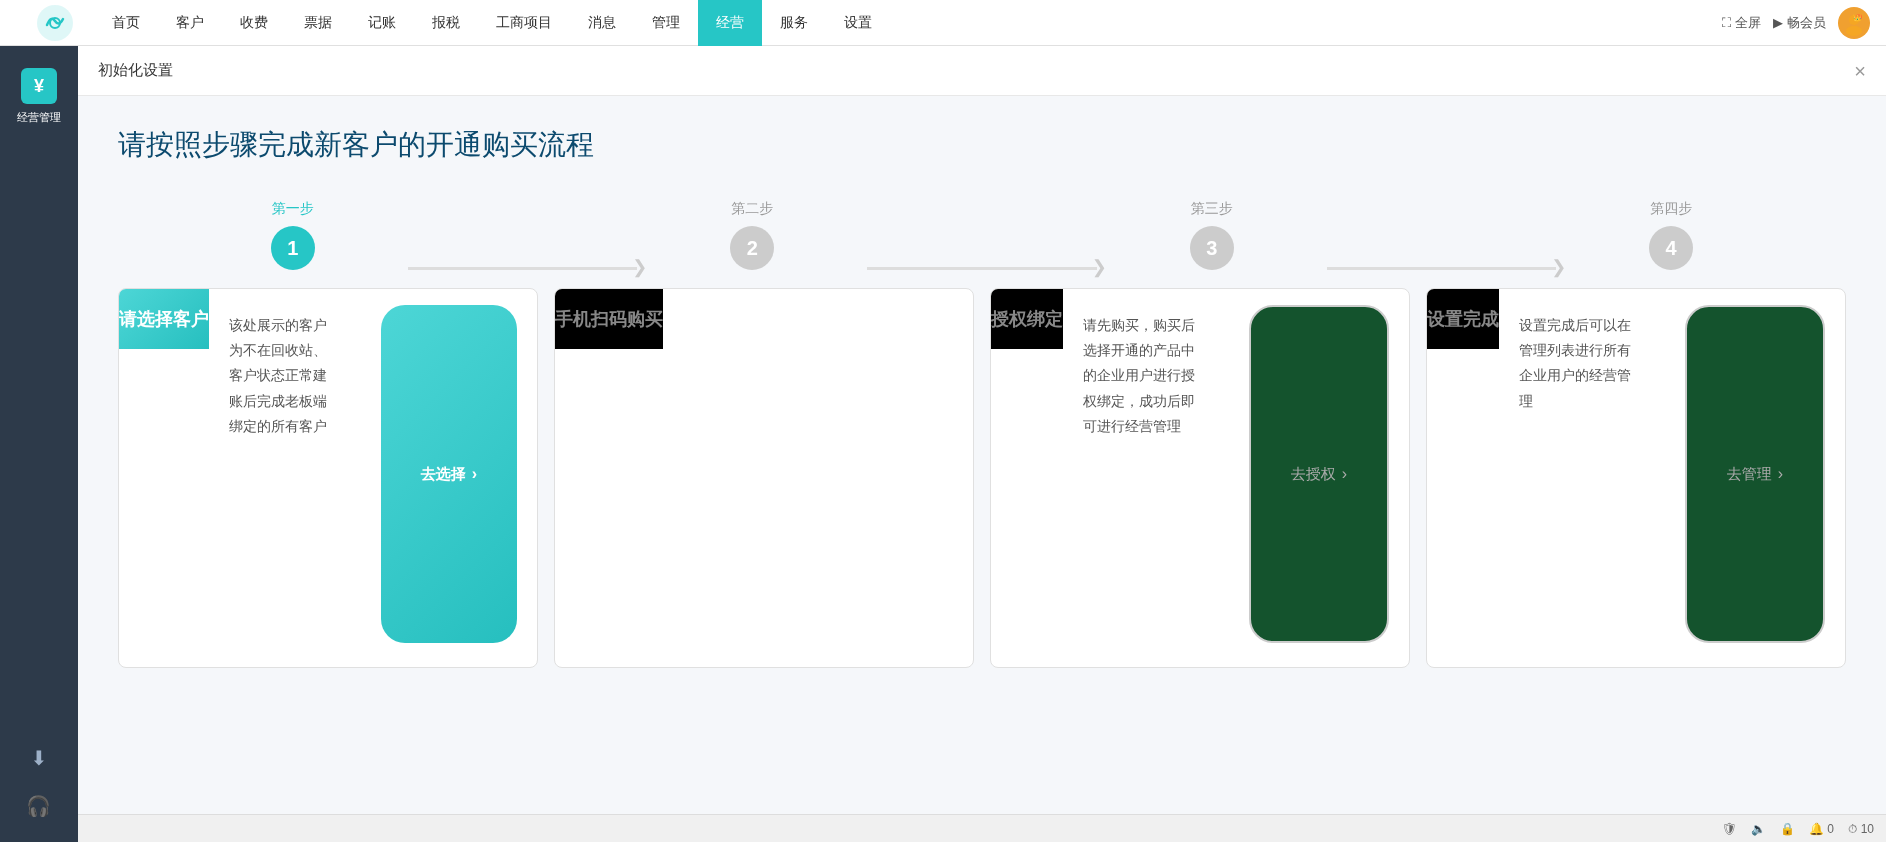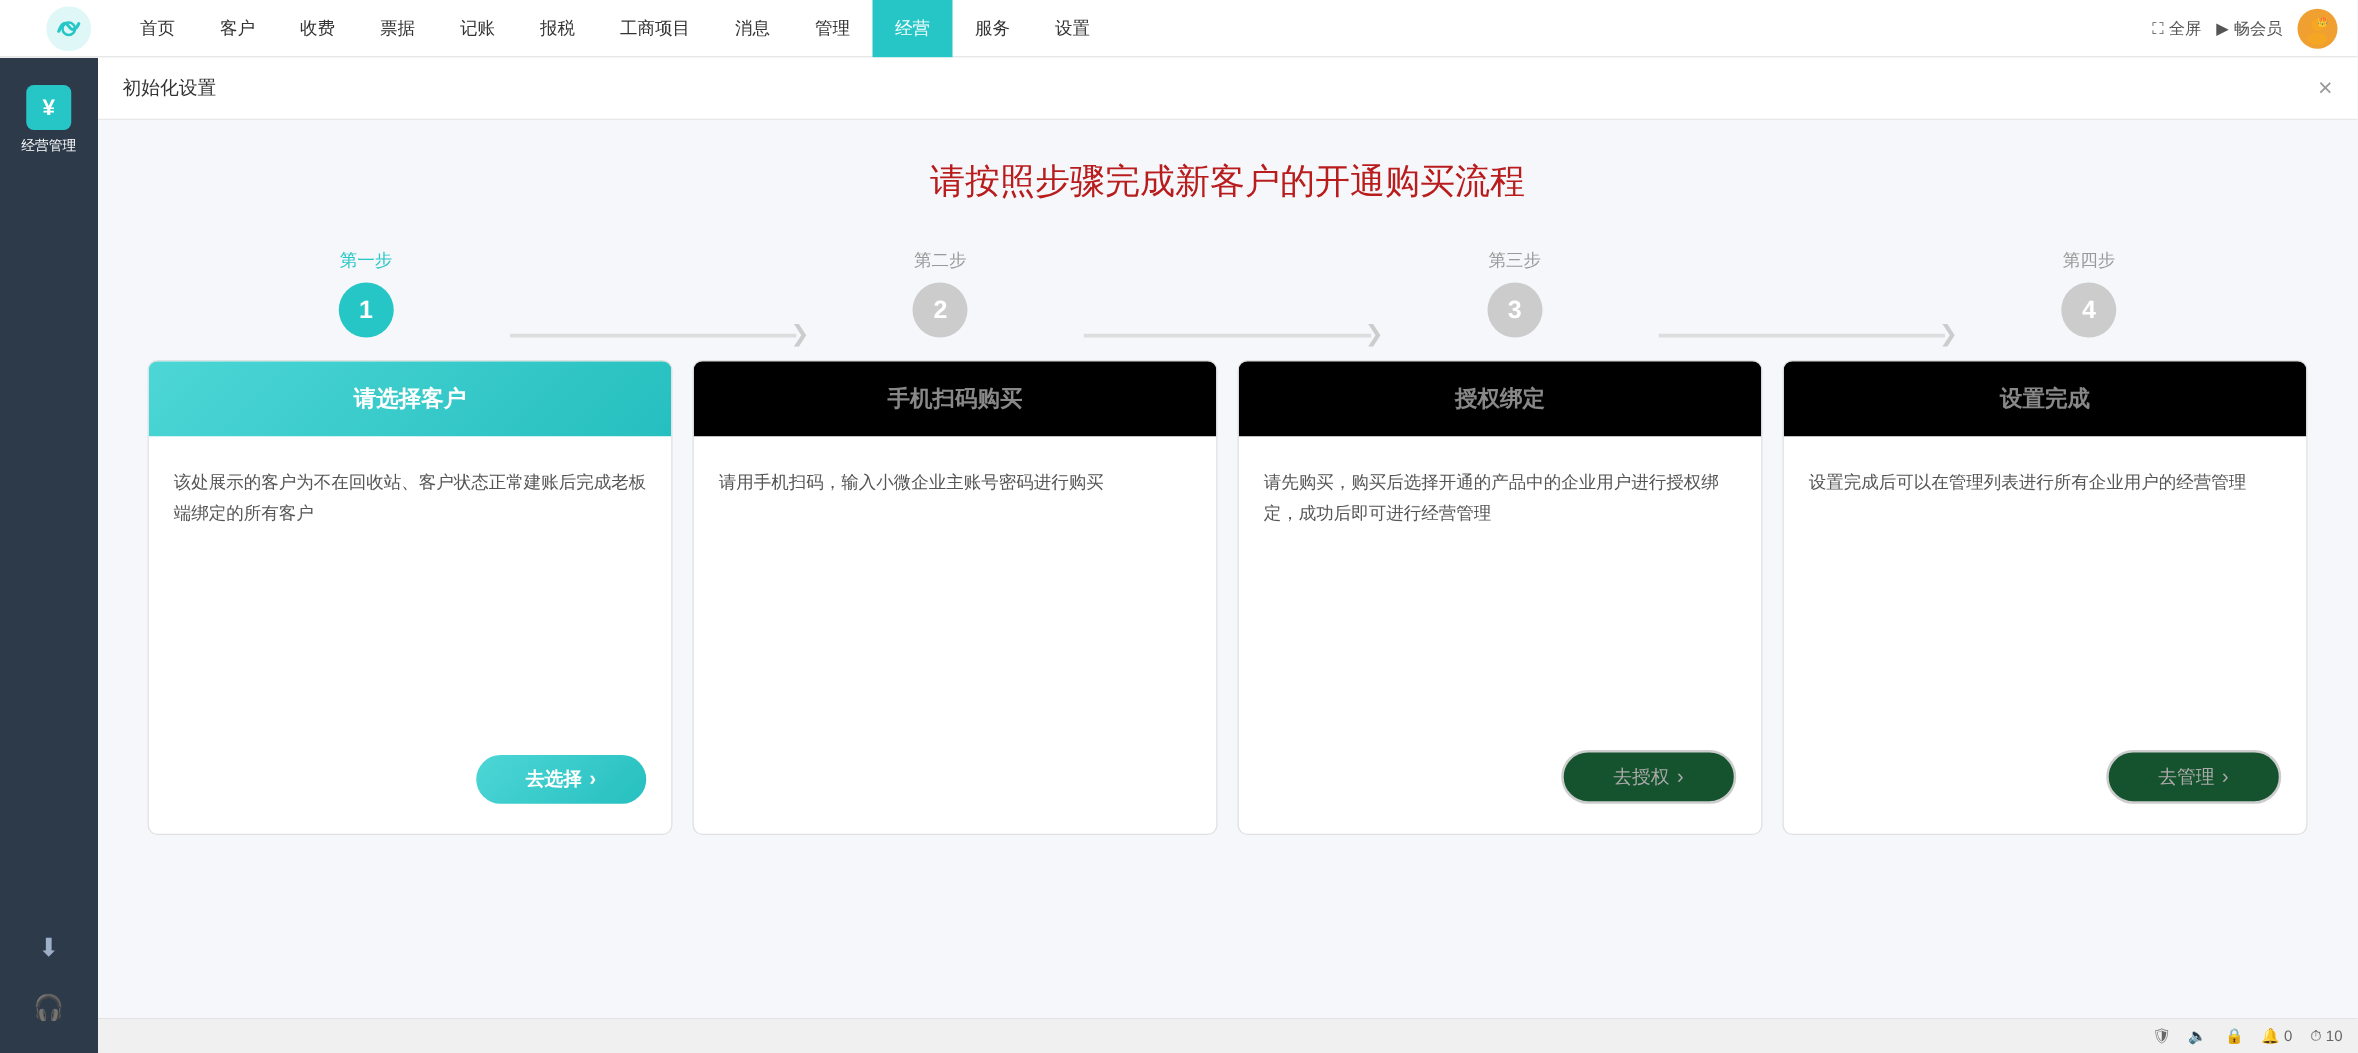--- a/index.html
+++ b/index.html
@@ -66,30 +66,30 @@
       background: #fff; padding: 0 20px; height: 50px; border-bottom: 1px solid #e8e8e8;
     }
     .page-title { font-size: 15px; color: #333; }
     .close-btn { font-size: 20px; color: #999; cursor: pointer; line-height: 1; }
 
     
     .process-container {
       padding: 30px 40px;
     }
     .process-heading {
-      text-align: center; font-size: 28px; color: #b91c1c; font-weight: normal; margin-bottom: 36px;
+      text-align: left; font-size: 28px; color: #0c4a6e; font-weight: normal; margin-bottom: 36px;
     }
 
     
     .cards-row {
       display: flex; gap: 16px; align-items: stretch;
     }
     .card {
       flex: 1; background: #fff; border-radius: 8px;
-      display: flex; flex-direction: column; min-height: 380px;
+      display: flex; flex-direction: row; min-height: 380px;
       overflow: hidden; border: 1px solid #e8e8e8;
     }
     .card.active { border: none; }
     .card-header {
       height: 60px; display: flex; align-items: center; justify-content: center;
       font-size: 18px; font-weight: bold; color: #fff;
       background: linear-gradient(135deg, #4dd6d6 0%, #26bfbf 100%);
     }
     .card-header.inactive {
       background: #000000; color: #888;
@@ -235,21 +235,20 @@
         <div class="card-footer">
           <button class="btn-action primary">
             <span>去选择</span>
             <span style="font-size:16px;">›</span>
           </button>
         </div>
       </div>
 
       <div class="card" style="border:1px solid #e0e0e0;">
         <div class="card-header inactive">手机扫码购买</div>
-        <div class="card-body">请用手机扫码，输入小微企业主账号密码进行购买</div>
         <div class="card-footer"></div>
       </div>
 
       <div class="card" style="border:1px solid #e0e0e0;">
         <div class="card-header inactive">授权绑定</div>
         <div class="card-body">请先购买，购买后选择开通的产品中的企业用户进行授权绑定，成功后即可进行经营管理</div>
         <div class="card-footer">
           <button class="btn-action disabled">
             <span>去授权</span>
             <span style="font-size:16px;">›</span>

